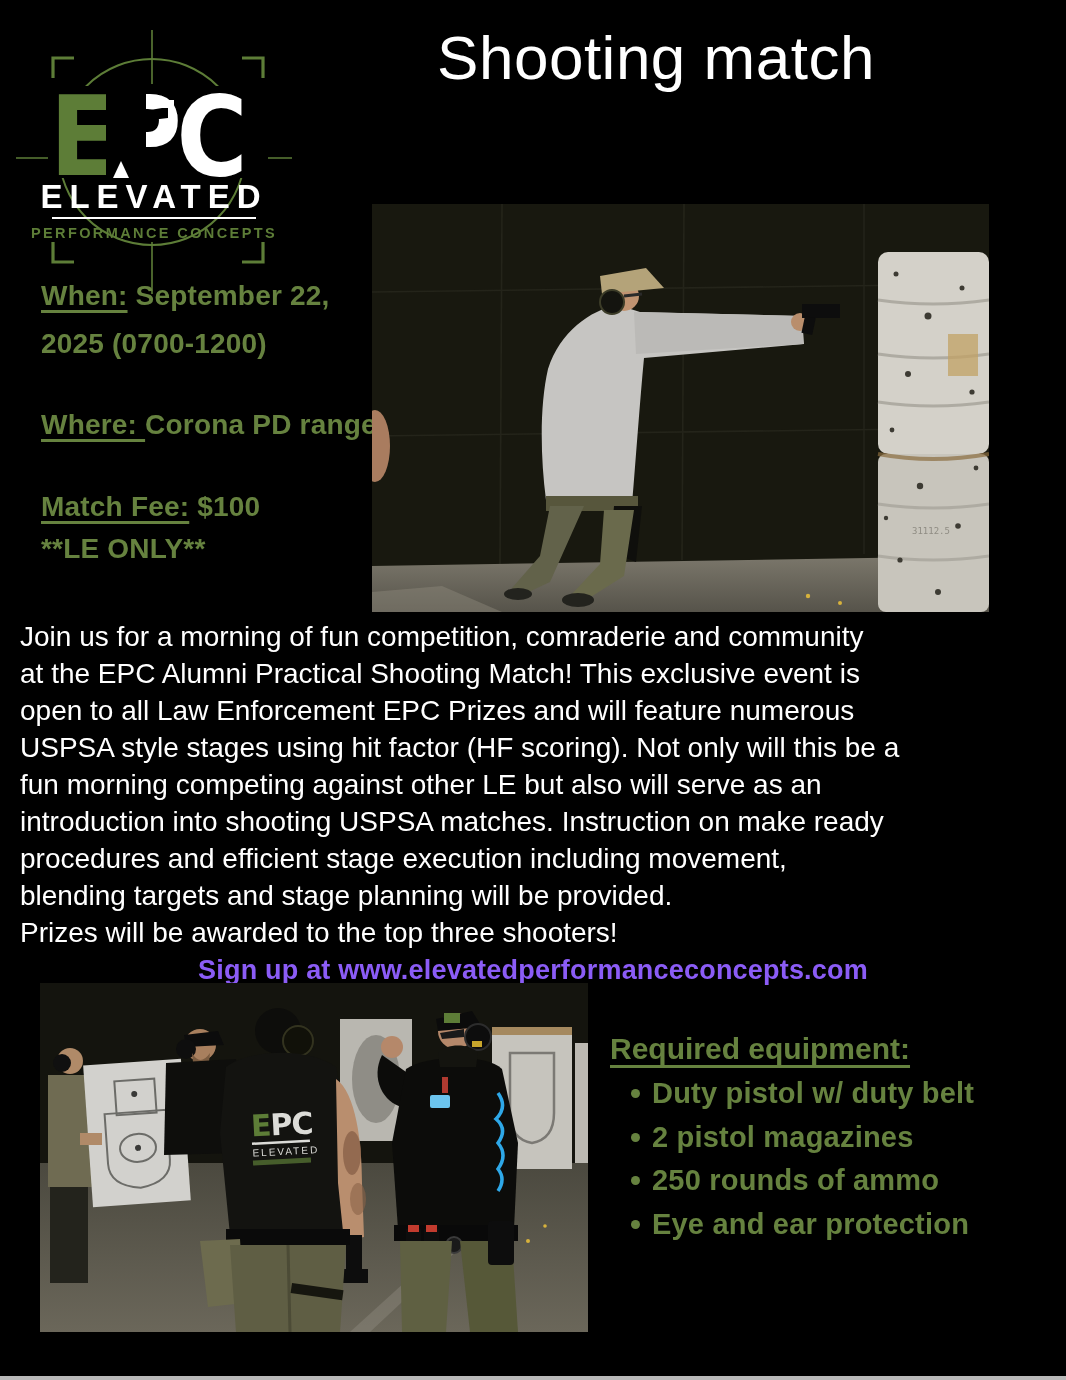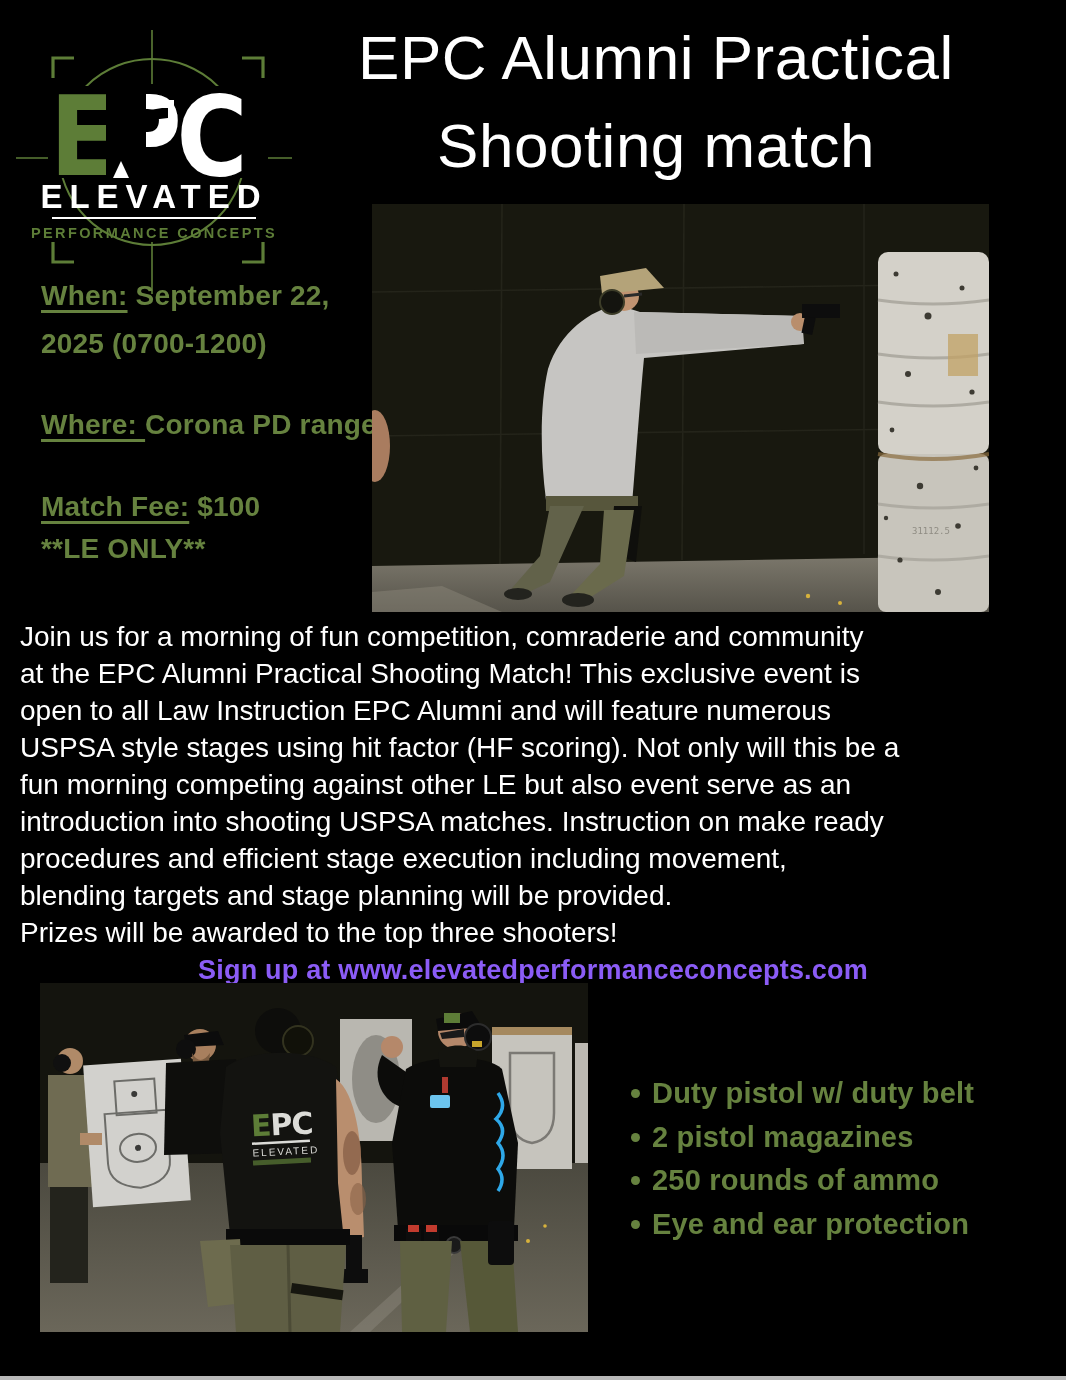--- a/index.html
+++ b/index.html
@@ -92,21 +92,20 @@
       <path d="M113 131 L121 148 L105 148 Z" fill="#fff"></path>
     </g>
 
     <text x="146" y="178" text-anchor="middle" fill="#ffffff" font-size="33" font-weight="bold" letter-spacing="7" font-family="Liberation Sans, sans-serif">ELEVATED</text>
     <line x1="44" y1="188" x2="248" y2="188" stroke="#fff" stroke-width="2"></line>
 
     <text x="146" y="208" text-anchor="middle" fill="#5d7d37" font-size="14.5" font-weight="bold" letter-spacing="2.4" font-family="Liberation Sans, sans-serif">PERFORMANCE CONCEPTS</text>
   </svg>
 
   <div class="title">
-    <div>EPC Alumni Practical</div>
     <div>Shooting match</div>
   </div>
 
   <div class="info info-when">
     <span class="lbl">When:</span><span> September 22,</span><br>
     <span>2025 (0700-1200)</span>
   </div>
 
   <div class="info info-where">
     <span class="lbl">Where: </span><span>Corona PD range</span>
@@ -189,23 +188,23 @@
       <polygon points="232,306 262,306 252,372 214,396 200,390 228,360" fill="#6a6a4c"></polygon>
       <polygon points="178,302 212,302 178,378 148,392 140,384 168,352" fill="#62624a"></polygon>
       <ellipse cx="206" cy="396" rx="16" ry="7" fill="#23231e"></ellipse>
       <ellipse cx="146" cy="390" rx="14" ry="6" fill="#23231e"></ellipse>
     </g>
   </svg>
 
   <div class="body-text">
     <div>Join us for a morning of fun competition, comraderie and community</div>
     <div>at the EPC Alumni Practical Shooting Match! This exclusive event is</div>
-    <div>open to all Law Instruction EPC Alumni and will feature numerous</div>
+    <div>open to all Law Enforcement EPC Prizes and will feature numerous</div>
     <div>USPSA style stages using hit factor (HF scoring). Not only will this be a</div>
-    <div>fun morning competing against other LE but also event serve as an</div>
+    <div>fun morning competing against other LE but also will serve as an</div>
     <div>introduction into shooting USPSA matches. Instruction on make ready</div>
     <div>procedures and efficient stage execution including movement,</div>
     <div>blending targets and stage planning will be provided.</div>
     <div>Prizes will be awarded to the top three shooters!</div>
   </div>
 
   <div class="signup" style="color:#8b5cf6;">Sign up at www.elevatedperformanceconcepts.com</div>
 
   <svg class="photo-bottom" viewBox="0 0 548 349">
     <rect width="548" height="349" fill="#14140e"></rect>
@@ -302,20 +301,21 @@
       <rect x="384" y="246" width="15" height="36" fill="#0d0d0d"></rect>
       <rect x="368" y="242" width="11" height="7" fill="#c23b2e"></rect>
       <rect x="386" y="242" width="11" height="7" fill="#c23b2e"></rect>
       <circle cx="414" cy="262" r="8" fill="#1a1a1a" stroke="#3a3a3a" stroke-width="2"></circle>
       <path d="M360 258 L412 258 L406 349 L362 349 Z" fill="#5f6042"></path>
       <path d="M420 258 L472 258 L478 349 L430 349 Z" fill="#565838"></path>
       <rect x="448" y="238" width="26" height="44" fill="#0d0d0d" rx="4"></rect>
     </g>
   </svg>
 
+  <div class="equip-head">Required equipment:</div>
   <div class="equip-list">
     <div class="equip-item">
       <span class="dot">
           <i></i>
         </span>
       <span>Duty pistol w/ duty belt</span>
     </div>
     <div class="equip-item">
       <span class="dot">
           <i></i>

